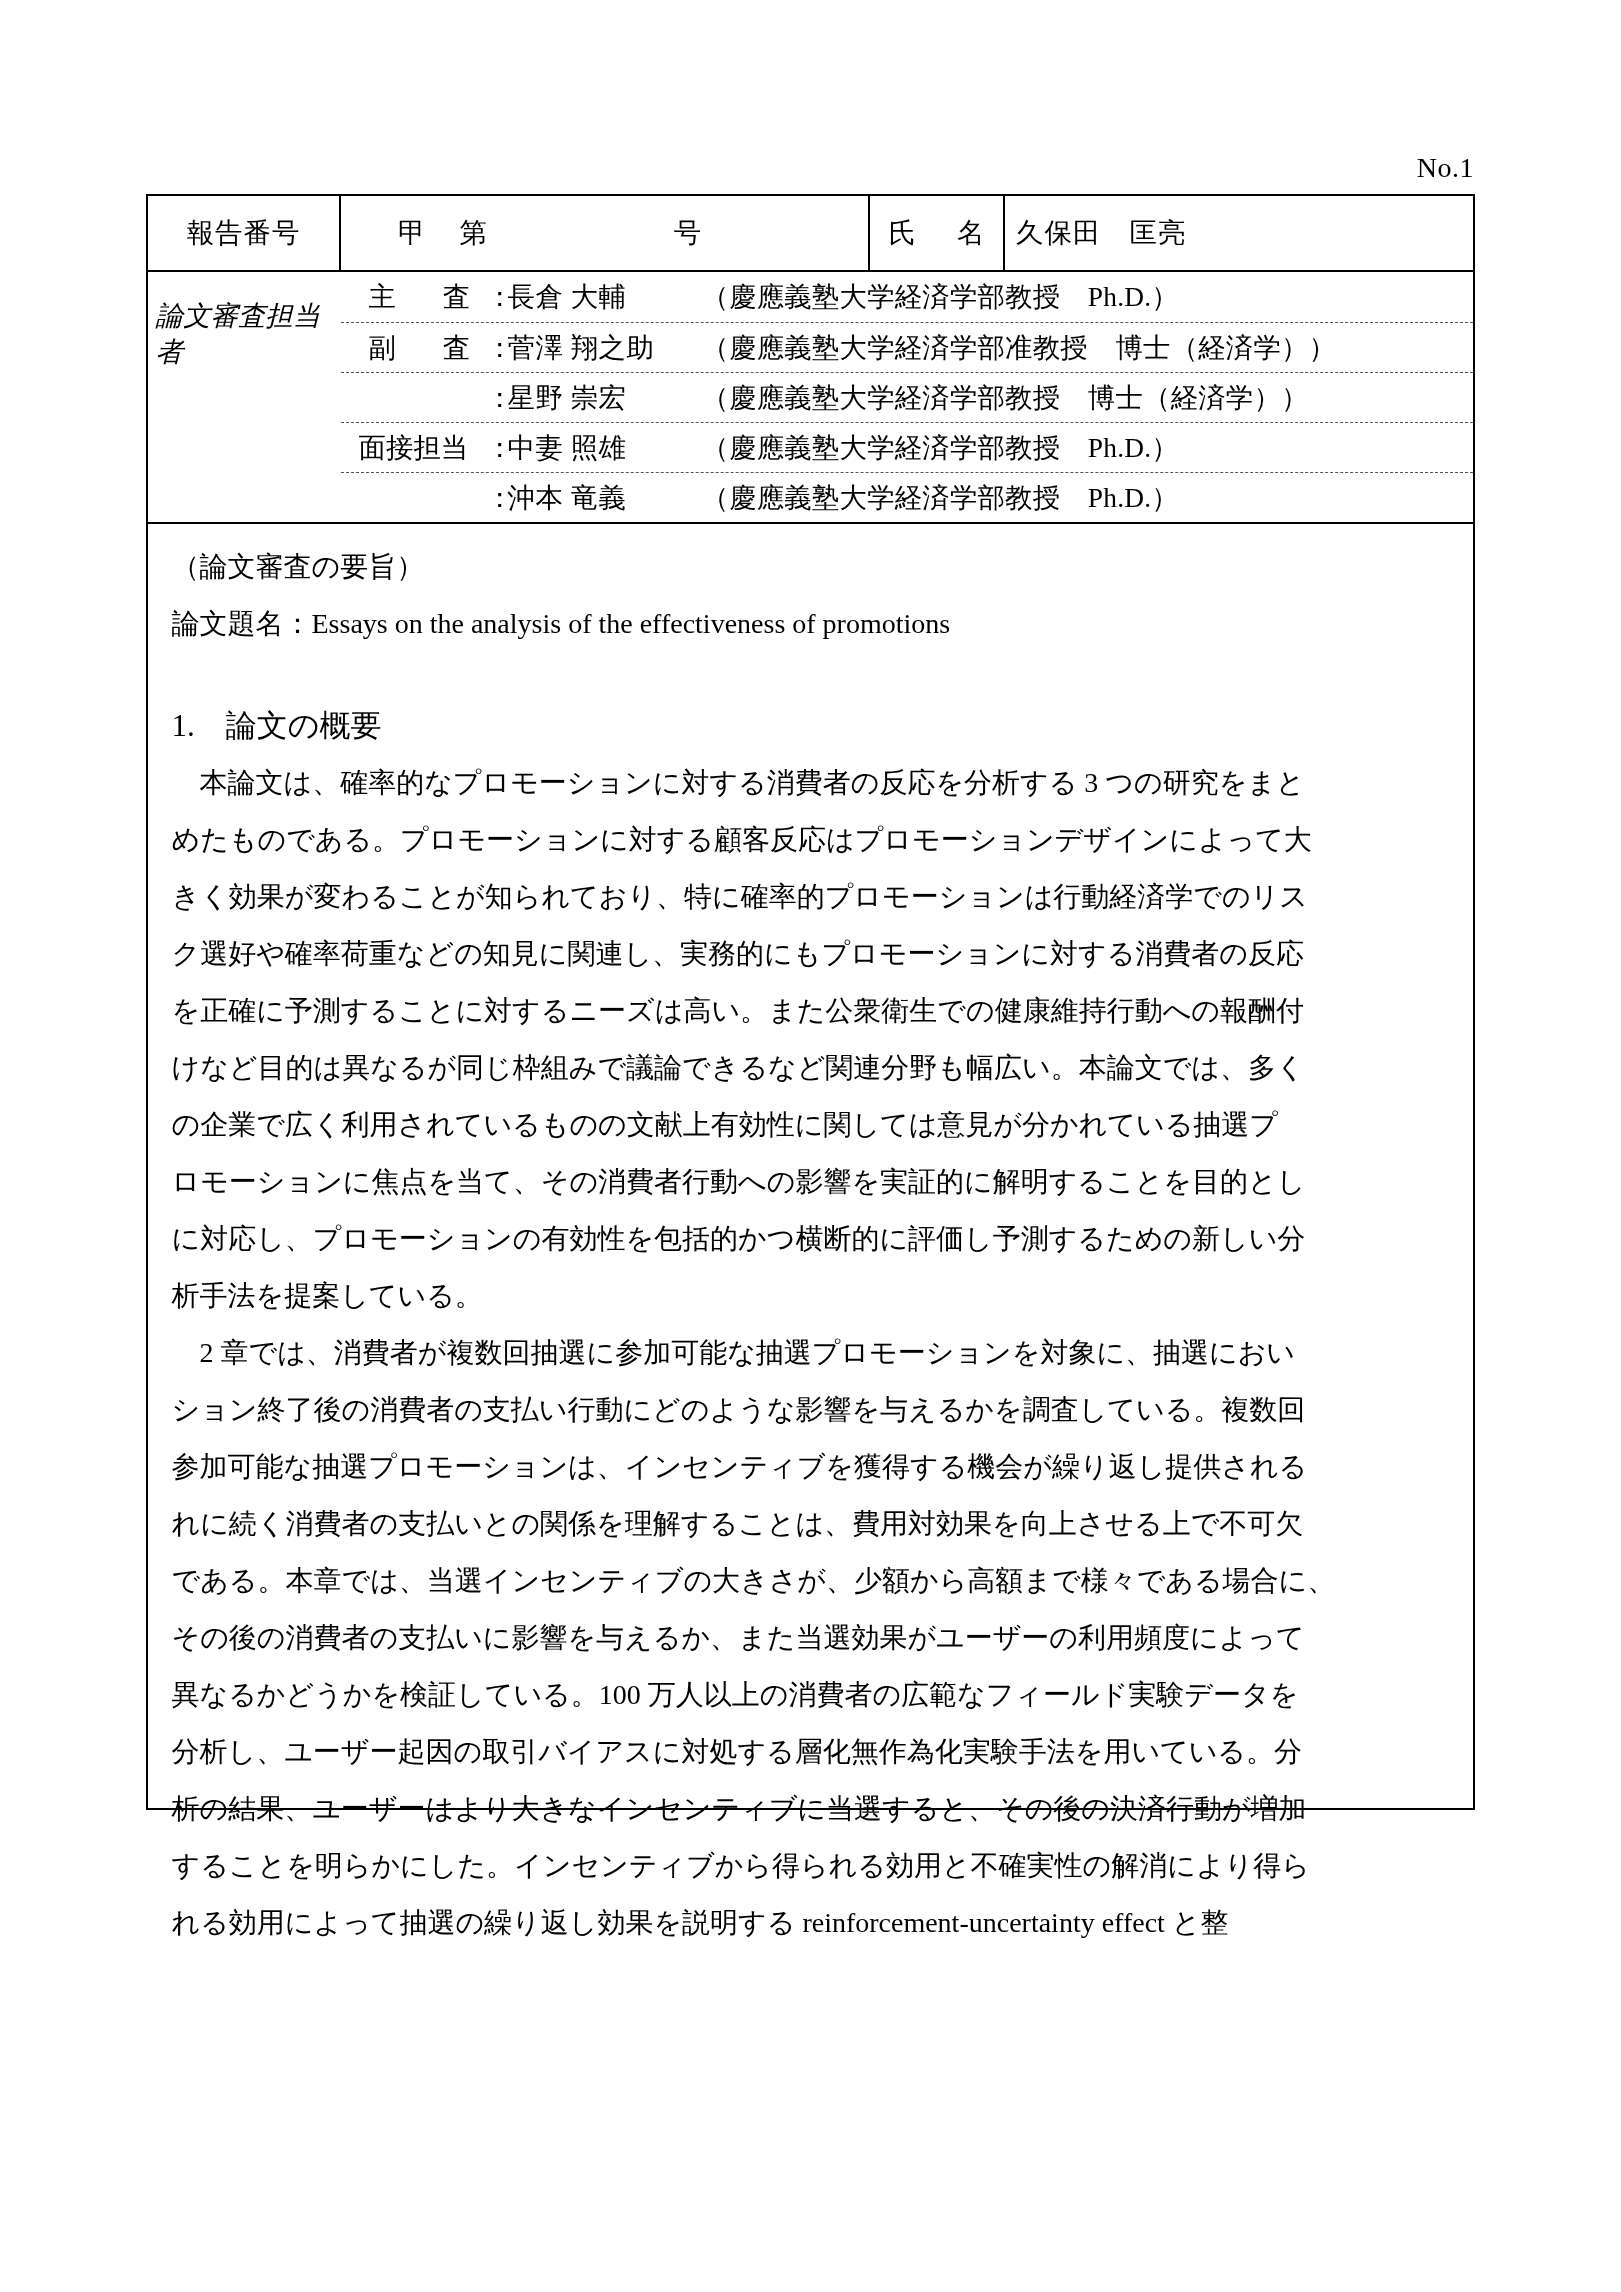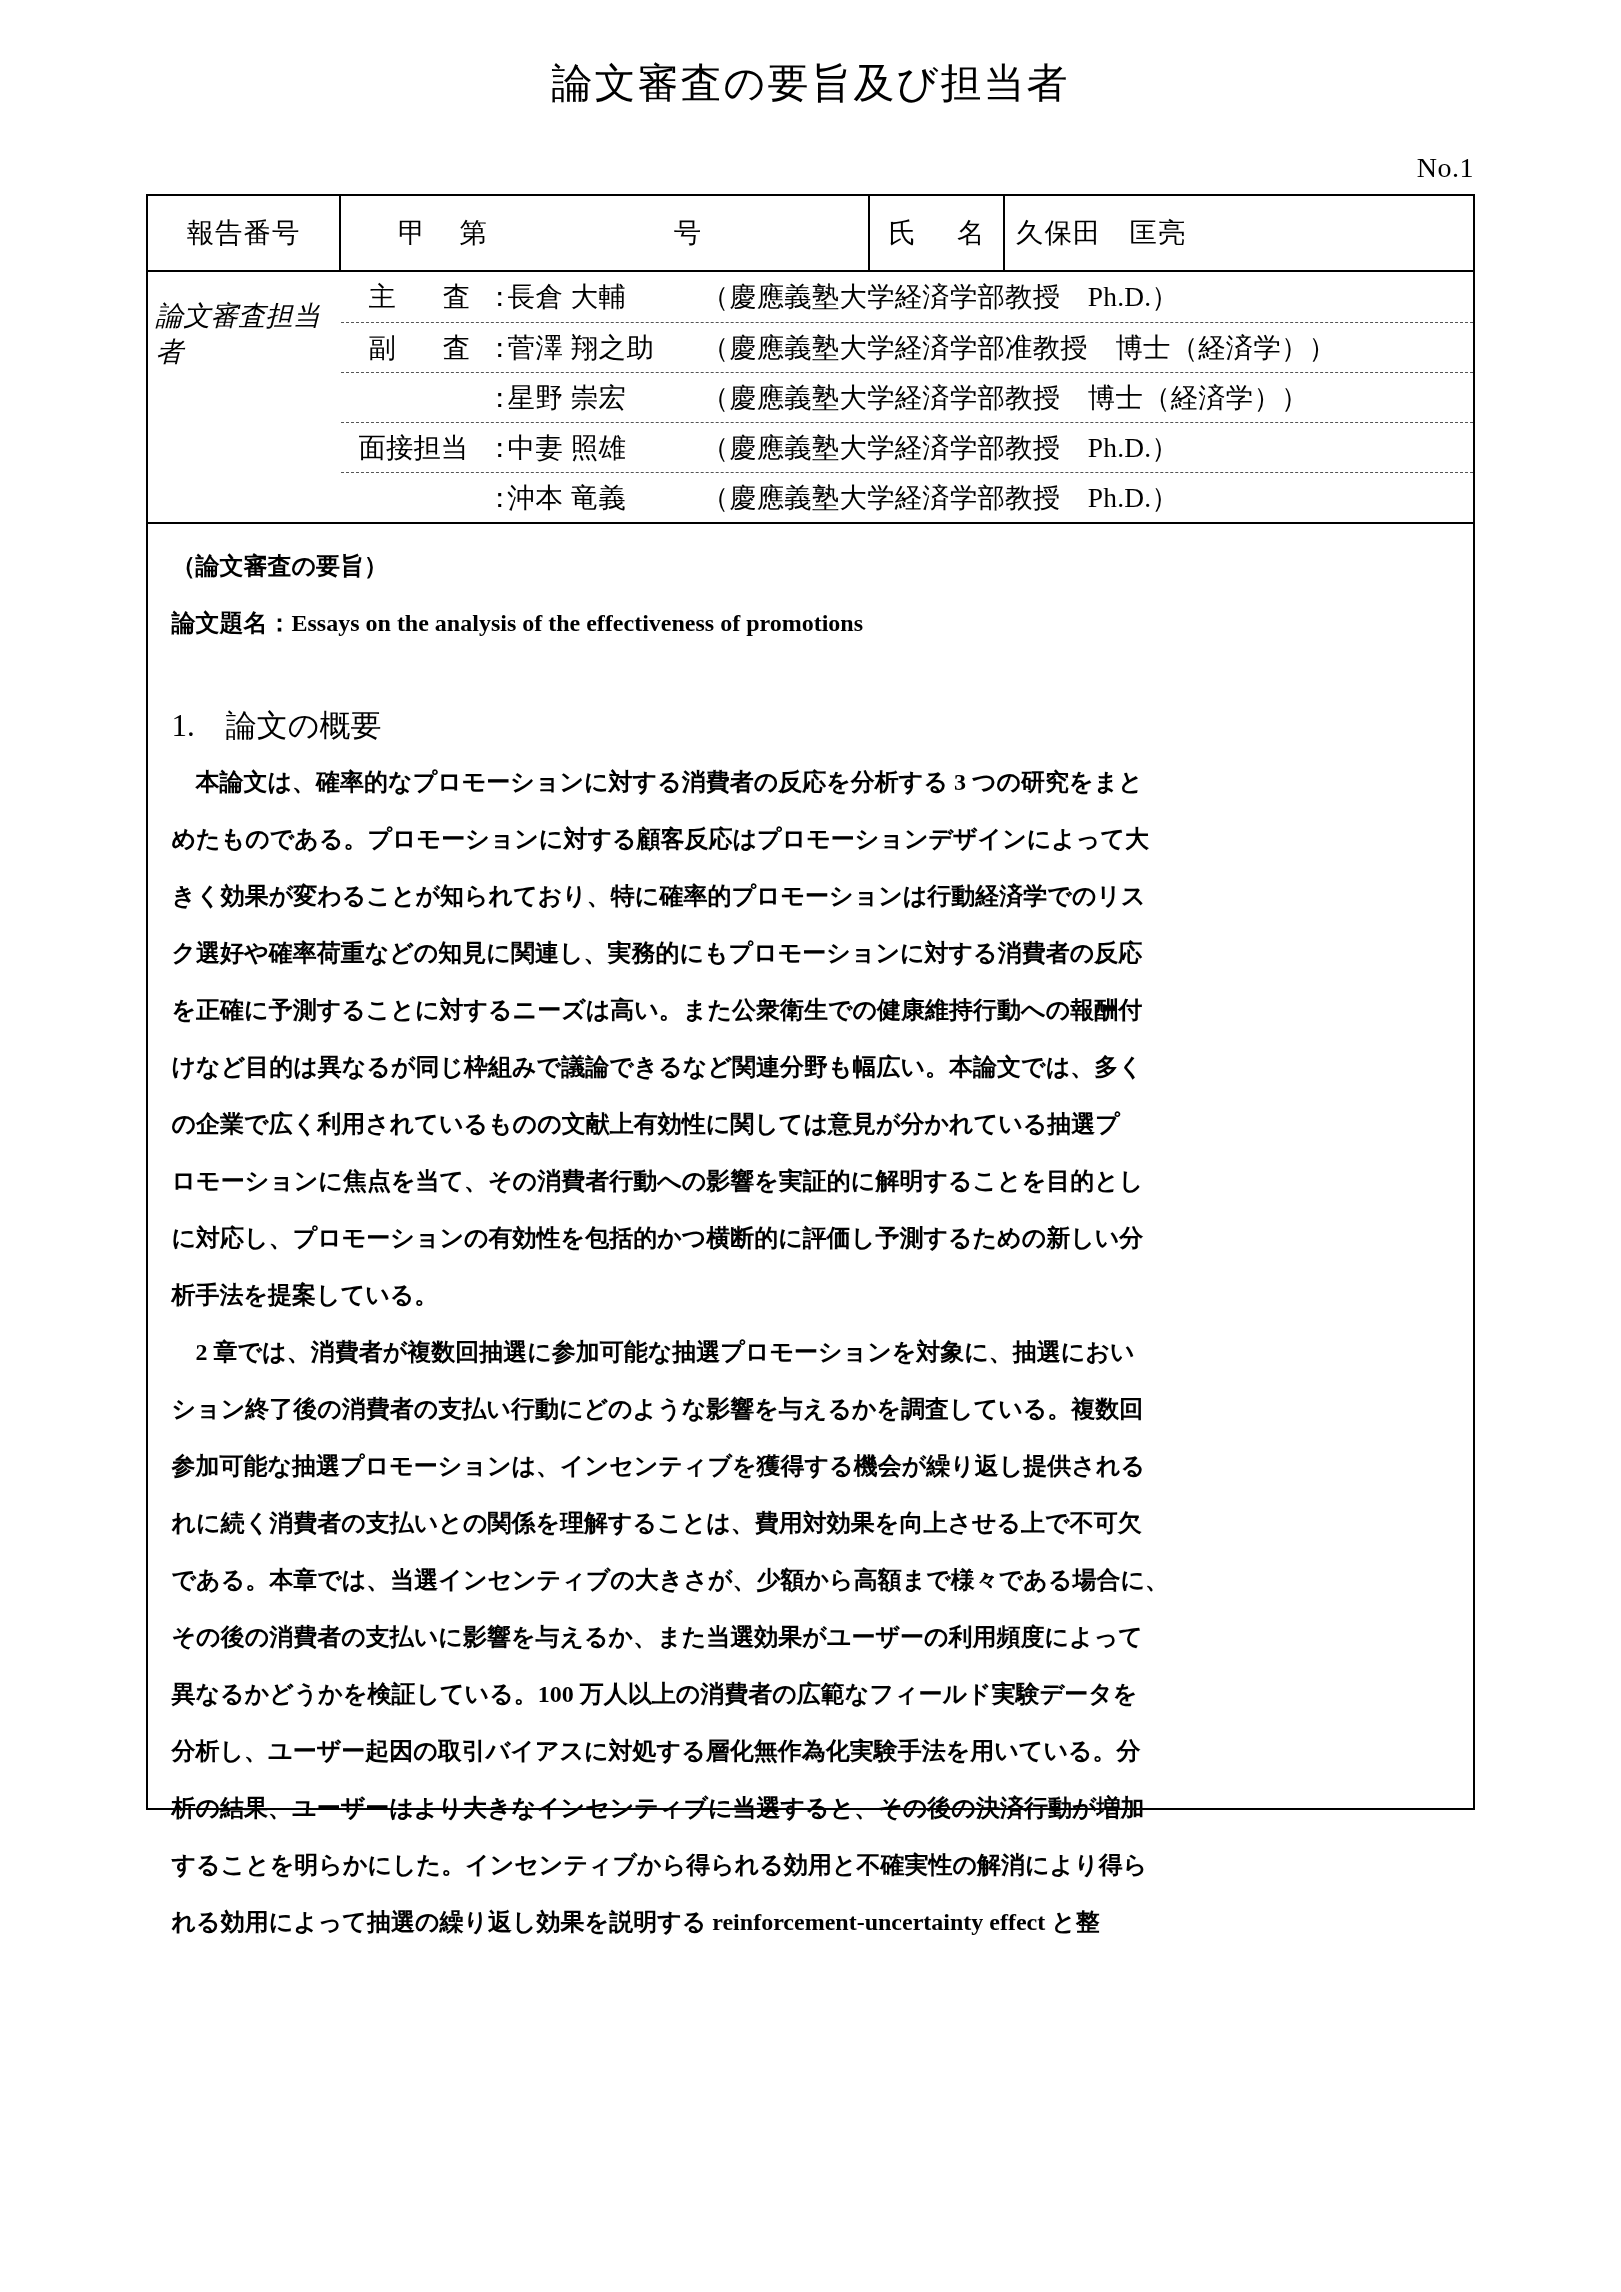--- a/index.html
+++ b/index.html
@@ -165,41 +165,39 @@
     flex: 1;
     letter-spacing: 0.2px;
   }
 
   
   .body-area {
     padding: 13.7px 25.5px 0 23.5px;
     box-sizing: border-box;
   }
   .body-line {
-    font-size: 24px;
+    font-size: 28px;
     line-height: 57px;
     white-space: pre;
     letter-spacing: 0px;
-    font-weight: bold;
   }
   .body-gap {
     height: 45px;
   }
   .sec-heading {
     font-size: 31px;
     line-height: 57px;
     white-space: pre;
   }
 </style>
 </head>
 <body>
 
 <div class="page">
 
-  <div class="doc-title">論文審査の要旨及び担当者</div>
 
   <div class="page-no">No.1</div>
 
   <div class="frame">
 
     <div class="row-head">
       <div class="cell-label-houkoku">報告番号</div>
       <div class="cell-kou">
         <span class="k1">甲</span>
         <span class="k2">第</span>

